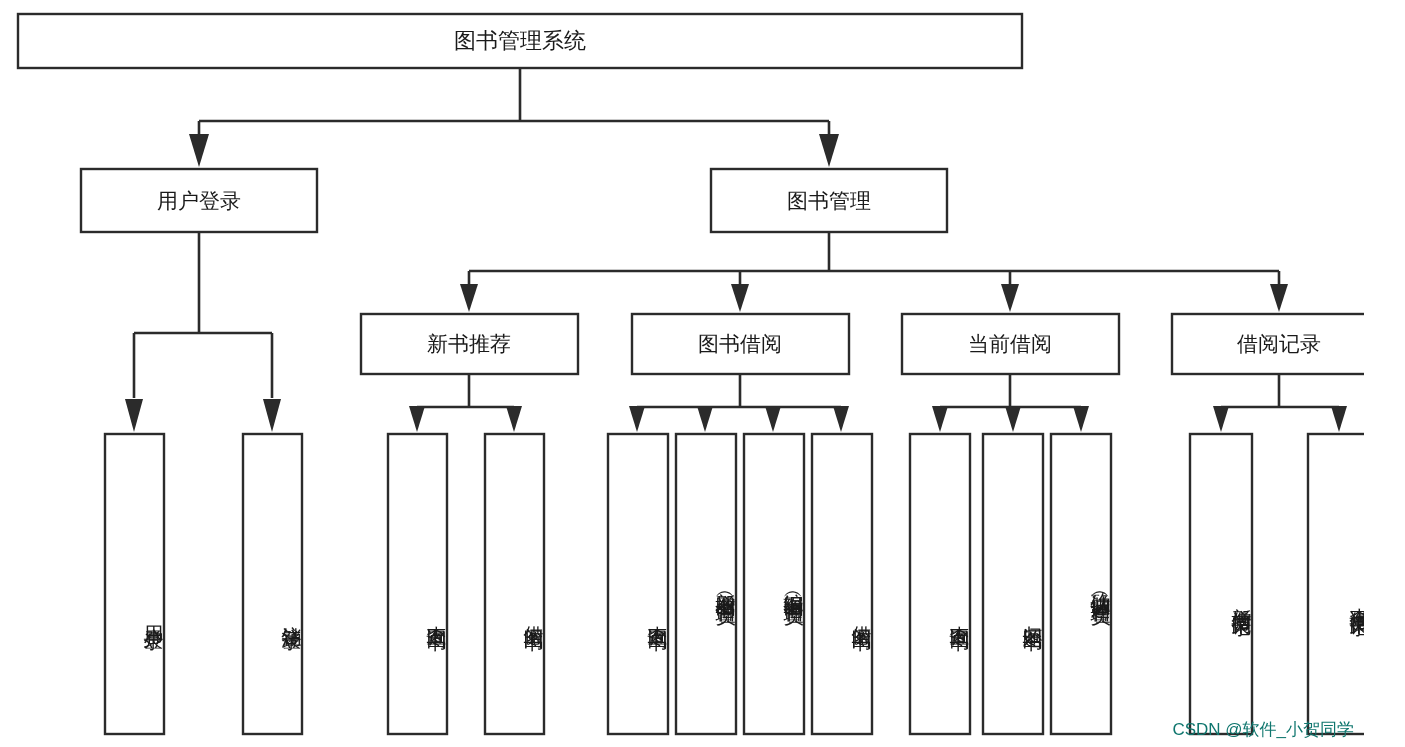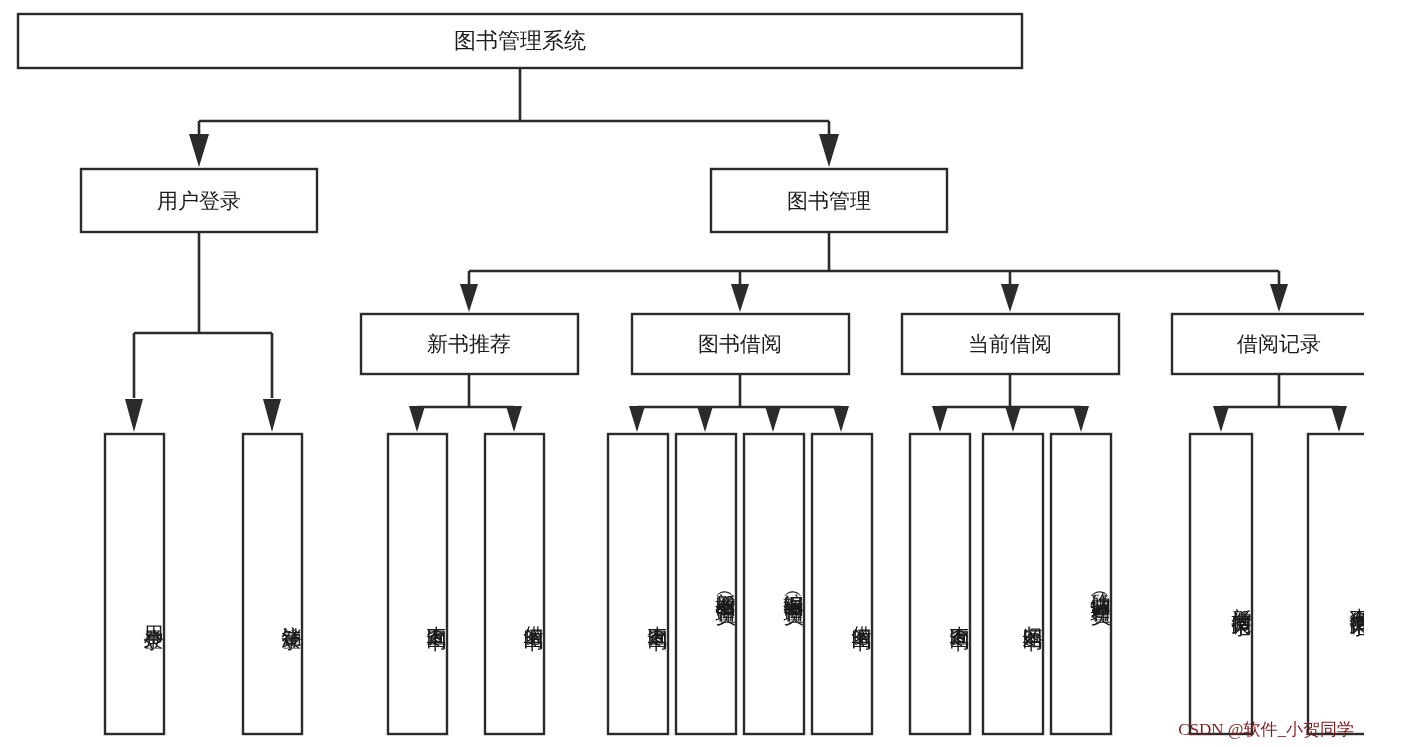--- a/index.html
+++ b/index.html
@@ -64,23 +64,23 @@
     white-space: nowrap;
     display: flex;
     align-items: flex-start;
     justify-content: center;
     pointer-events: none;
   }
   .watermark {
     position: absolute;
     right: 10px;
     bottom: 6px;
-    font-family: Liberation Serif, serif;
+    font-family: Liberation Sans, sans-serif;
     font-size: 17px;
-    color: #7f1d1d;
+    color: #0f766e;
     white-space: nowrap;
     user-select: none;
   }
 </style>
 </head>
 <body>
 
 <div id="diagram-root">
 
   <svg id="flow-svg" viewBox="0 0 1405 747">

